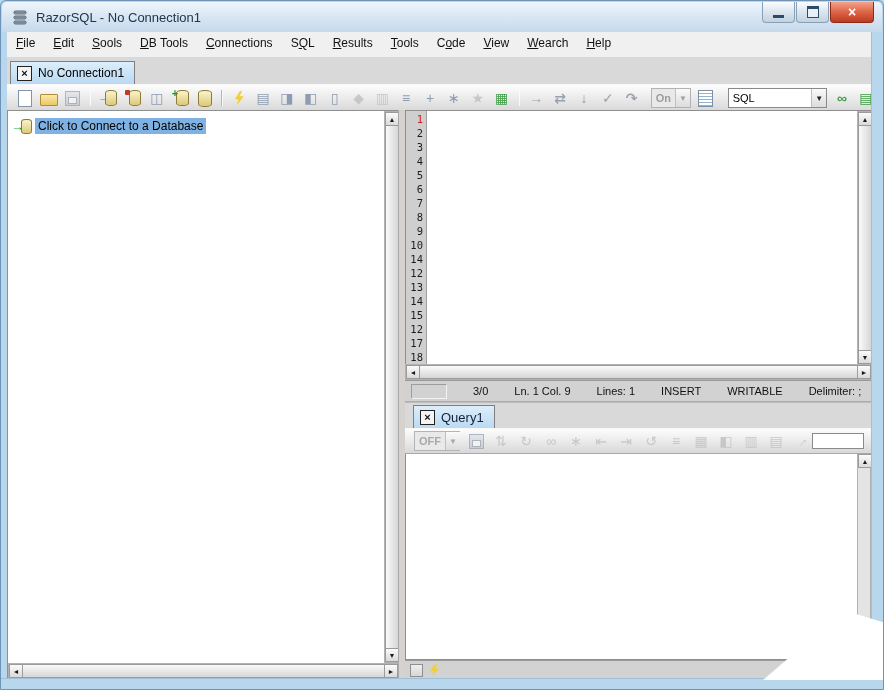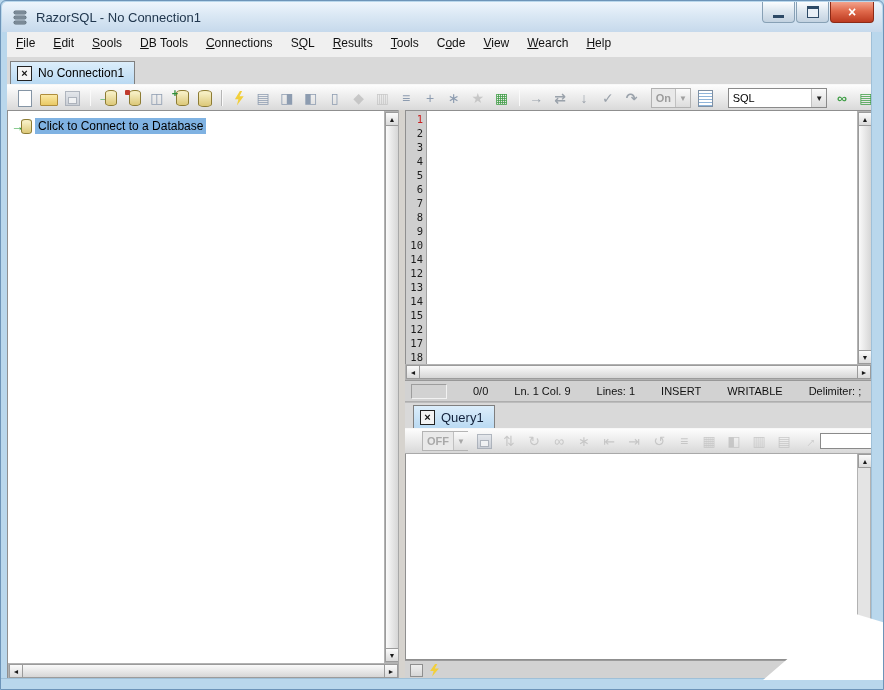--- a/index.html
+++ b/index.html
@@ -121,21 +121,21 @@
 
   
   .statusbar{position:absolute;left:0;top:270px;width:467px;height:22px;background:#d2d2d2;border-top:1px solid #989898;border-bottom:1px solid #aeaeae;
     display:flex;align-items:center;font-size:11px;color:#111;box-sizing:border-box;}
   .status-cell{margin-left:6px;width:34px;height:13px;border:1px solid #9d9d9d;border-right-color:#f2f2f2;border-bottom-color:#f2f2f2;}
   .statusbar span.stat{margin-left:26px;}
 
   
   .qtabbar{position:absolute;left:0;top:292px;width:467px;height:26px;background:#d9d9d9;border-top:1px solid #bcbcbc;display:flex;align-items:flex-end;}
   .qtab{font-size:13px;color:#14233c;height:23px;margin-left:8px;}
-  .query-toolbar{left:405px;top:428px;width:467px;height:24px;padding-left:12px;}
+  .query-toolbar{left:405px;top:428px;width:467px;height:24px;padding-left:4px;}
   .query-toolbar .tbtn{margin-right:3px;}
   .qsearch{position:absolute;right:12px;top:4px;width:46px;height:14px;border:1px solid #8a8a8a;background:#fff;font-size:11px;padding:0 2px;}
   .rot .ig{display:inline-block;transform:rotate(-45deg);}
   .results{position:absolute;left:0;top:342px;width:467px;height:208px;background:#fff;border:1px solid #8f8f8f;box-sizing:border-box;}
   .qbottombar{position:absolute;left:0;top:550px;width:467px;height:18px;background:#d2d2d2;border-top:1px solid #9a9a9a;display:flex;align-items:center;}
   .sq-btn{width:11px;height:11px;border:1px solid #8f8f8f;background:linear-gradient(180deg,#efefef,#d6d6d6);margin-left:5px;}
   .mini-bolt{width:11px;height:13px;margin-left:6px;background:#f2cf3a;
     clip-path:polygon(58% 0,10% 58%,42% 58%,28% 100%,90% 38%,52% 38%,78% 0);
     filter:drop-shadow(0 0 0.6px #7d6510);}
 
@@ -302,21 +302,21 @@
       <div class="sb-btn sb-down">▼</div>
     </div>
   </div>
   <div class="hscroll editor-hscroll">
     <div class="sb-btn sb-left">◄</div>
     <div class="sb-thumb-h" style="left:13px;right:13px;"></div>
     <div class="sb-btn sb-right">►</div>
   </div>
   <div class="statusbar">
     <span class="status-cell"></span>
-    <span class="stat">0/0</span>
+    <span class="stat">3/0</span>
     <span class="stat">Ln. 1 Col. 9</span>
     <span class="stat">Lines: 1</span>
     <span class="stat">INSERT</span>
     <span class="stat">WRITABLE</span>
     <span class="stat">Delimiter: ;</span>
   </div>
   <div class="qtabbar">
     <div class="tab qtab">
       <span class="closebox">
           <span>×</span>

